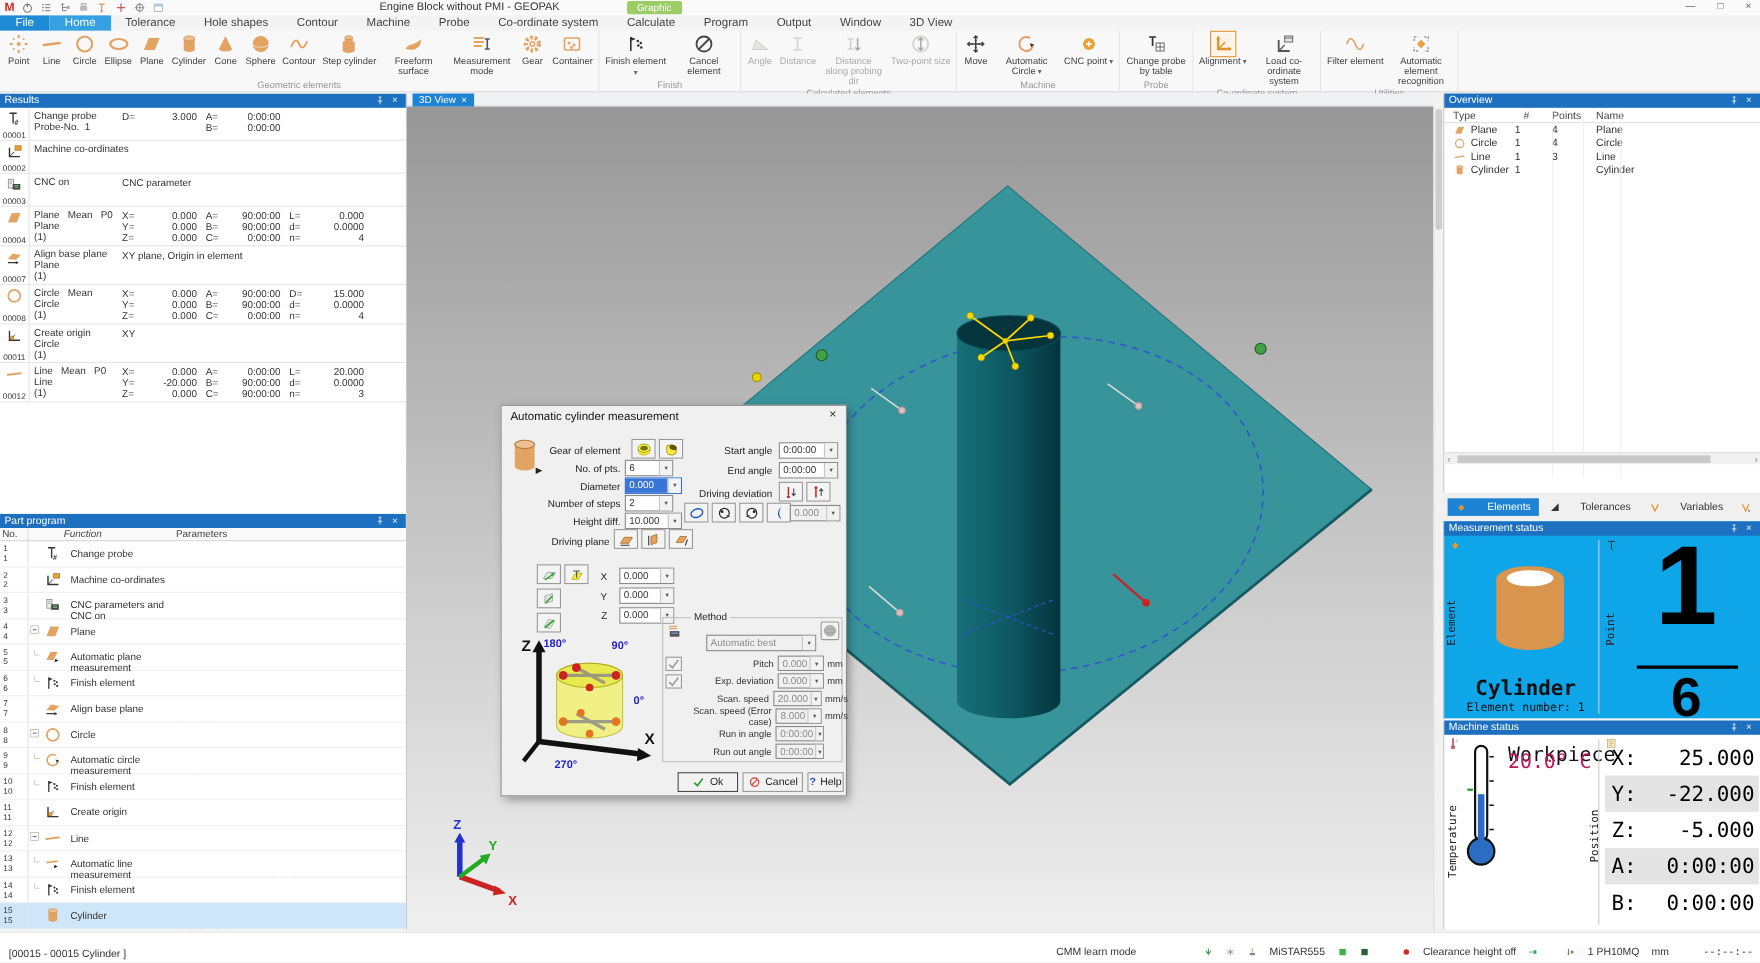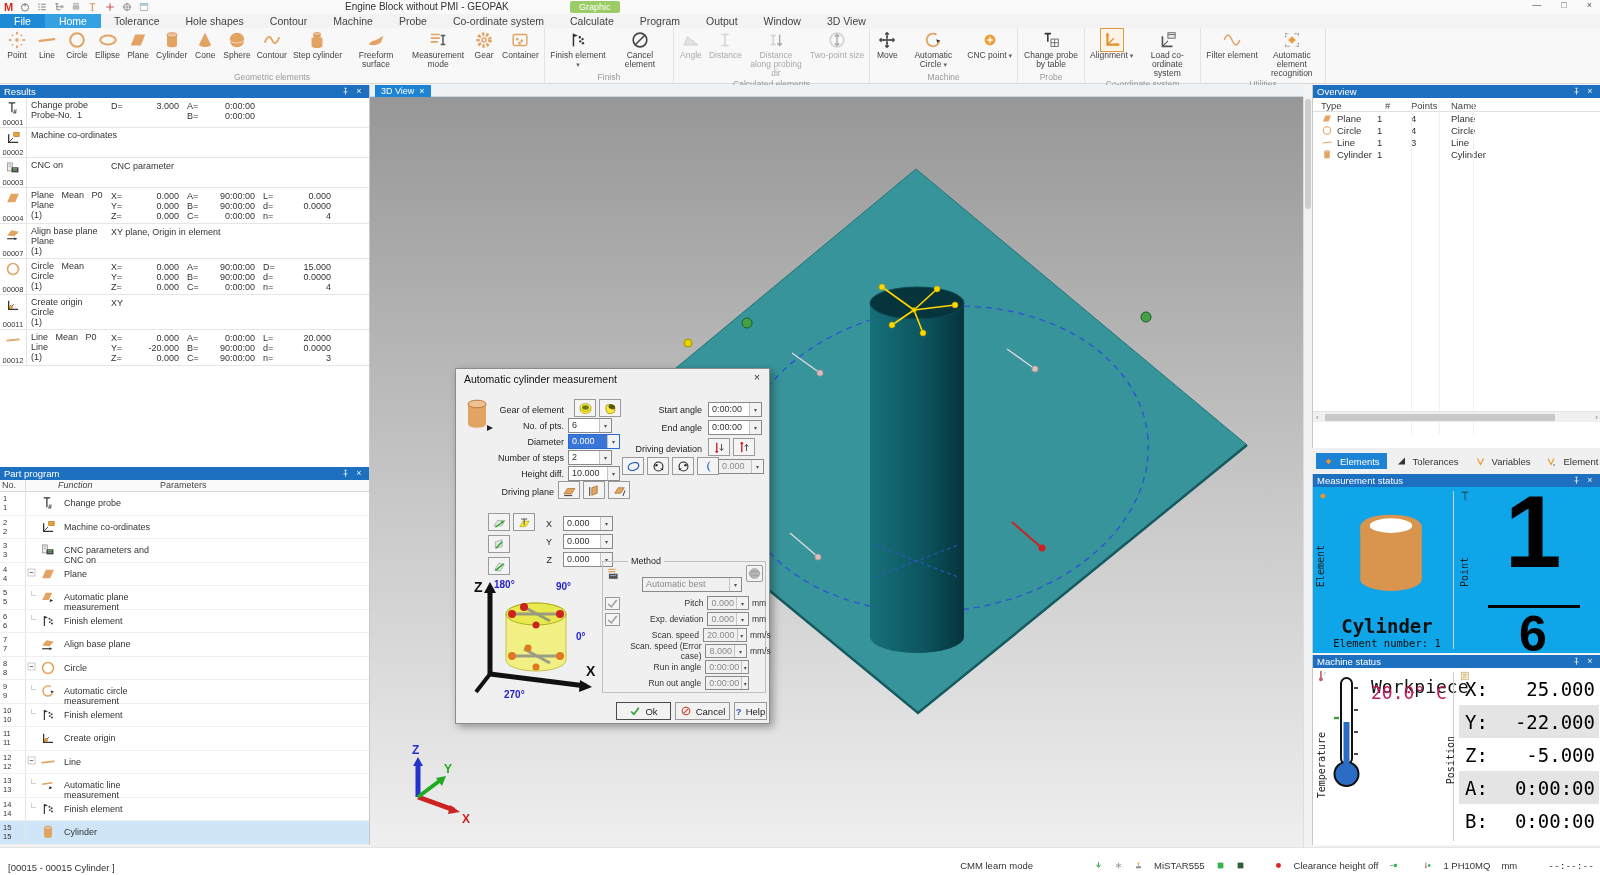--- a/index.html
+++ b/index.html
@@ -91,21 +91,21 @@
   .ov-c3 { width:36px; }
   .ov-c4 { flex:1; padding-left:4px; }
   .ovrow { display:flex; height:12px; font-size:9.5px; align-items:center; }
   .ovrow .icn { width:13px; height:11px; display:inline-block; margin-right:3px; }
   .ovrow .icn svg { width:12px; height:11px; }
   .ovrow .t1 { display:flex; align-items:center; width:64px; padding-left:8px; }
   .ov-grid { position:absolute; top:16px; bottom:14px; width:1px; background:#f0f0f0; }
   #ov-hscroll { position:absolute; left:0; bottom:26px; width:288px; height:11px; background:#f0f0f0; border-top:1px solid #e2e2e2; display:flex; align-items:center; font-size:8px; color:#777; }
   #ov-hscroll .hthumb { flex:0 0 230px; height:7px; background:#c9c9c9; margin:0 3px; }
   #rtabs { position:absolute; left:1312px; top:448px; width:288px; height:26px; background:#f0f0f0; display:flex; align-items:center; padding-left:4px; gap:2px; }
-  .rtab { display:flex; align-items:center; gap:6px; height:16px; padding:0 7px; font-size:9.5px; color:#333; }
+  .rtab { display:flex; align-items:center; gap:18px; height:16px; padding:0 7px; font-size:9.5px; color:#333; }
   .rtab svg { width:11px; height:11px; }
   .rtab.active { background:#1d83d4; color:#fff; }
 
   
   #meas { position:absolute; left:1312px; top:474px; width:288px; height:179px; background:#0ea5e9; border-left:1px solid #c8c8c8; }
   #meas-body { position:relative; height:166px; }
   .vdiv { position:absolute; top:4px; bottom:4px; width:1px; background:#ccc; }
   .vtext { position:absolute; writing-mode:vertical-rl; transform:rotate(180deg); font-family:"DejaVu Sans Mono",monospace; font-size:10px; color:#222; }
   #meas-cyl { position:absolute; left:34px; top:16px; }
   #meas-name { position:absolute; left:14px; top:128px; width:120px; text-align:center; font-family:"DejaVu Sans Mono",monospace; font-weight:bold; font-size:19px; color:#111; }

